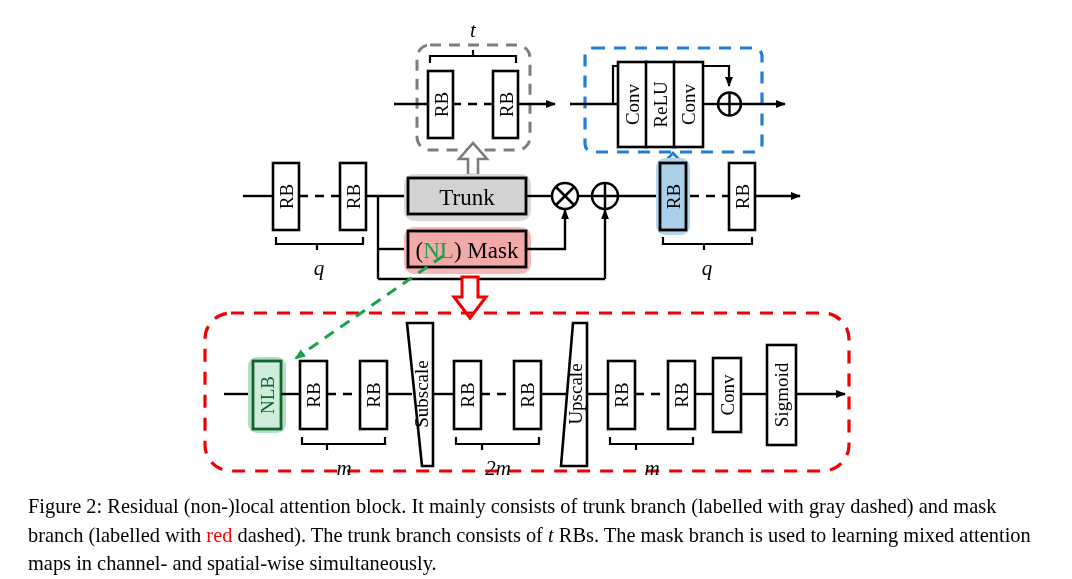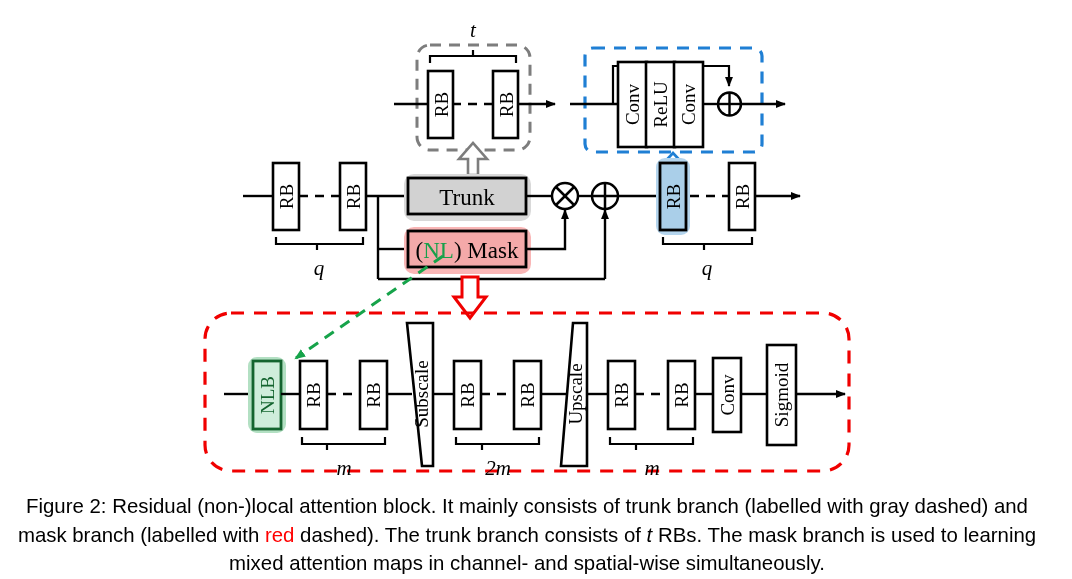--- a/index.html
+++ b/index.html
@@ -54,28 +54,28 @@
   .box-blue { fill: #aacfe9; stroke: #000000; stroke-width: 2.8; }
   .box-green { fill: #cfeddb; stroke: #14642f; stroke-width: 2.8; }
   .nl-green { fill: #17a04a; }
   .nlb-green { fill: #14642f; }
   .hollow-gray { fill: #ffffff; stroke: #7d7d7d; stroke-width: 2.6; }
   .hollow-blue { fill: #ffffff; stroke: #1f7fd4; stroke-width: 2.6; }
   .hollow-red  { fill: #ffffff; stroke: #f00000; stroke-width: 3; }
   .green-dash { stroke: #16a34a; stroke-width: 3; fill: none; stroke-dasharray: 11 8; }
   .caption {
     position: absolute;
-    left: 16px;
+    left: 28px;
     top: 492px;
     width: 1022px;
-    font-family: Liberation Sans, sans-serif;
+    font-family: Liberation Serif, serif;
     font-size: 20.4px;
     line-height: 28.5px;
     color: #000000;
-    text-align: center;
+    text-align: left;
   }
   .caption .red-word { color: #ff0000; }
   .caption .ital { font-style: italic; }
 </style>
 </head>
 <body>
 
 <div id="figure-root">
 
   <svg class="diagram" viewBox="0 0 1072 490">

